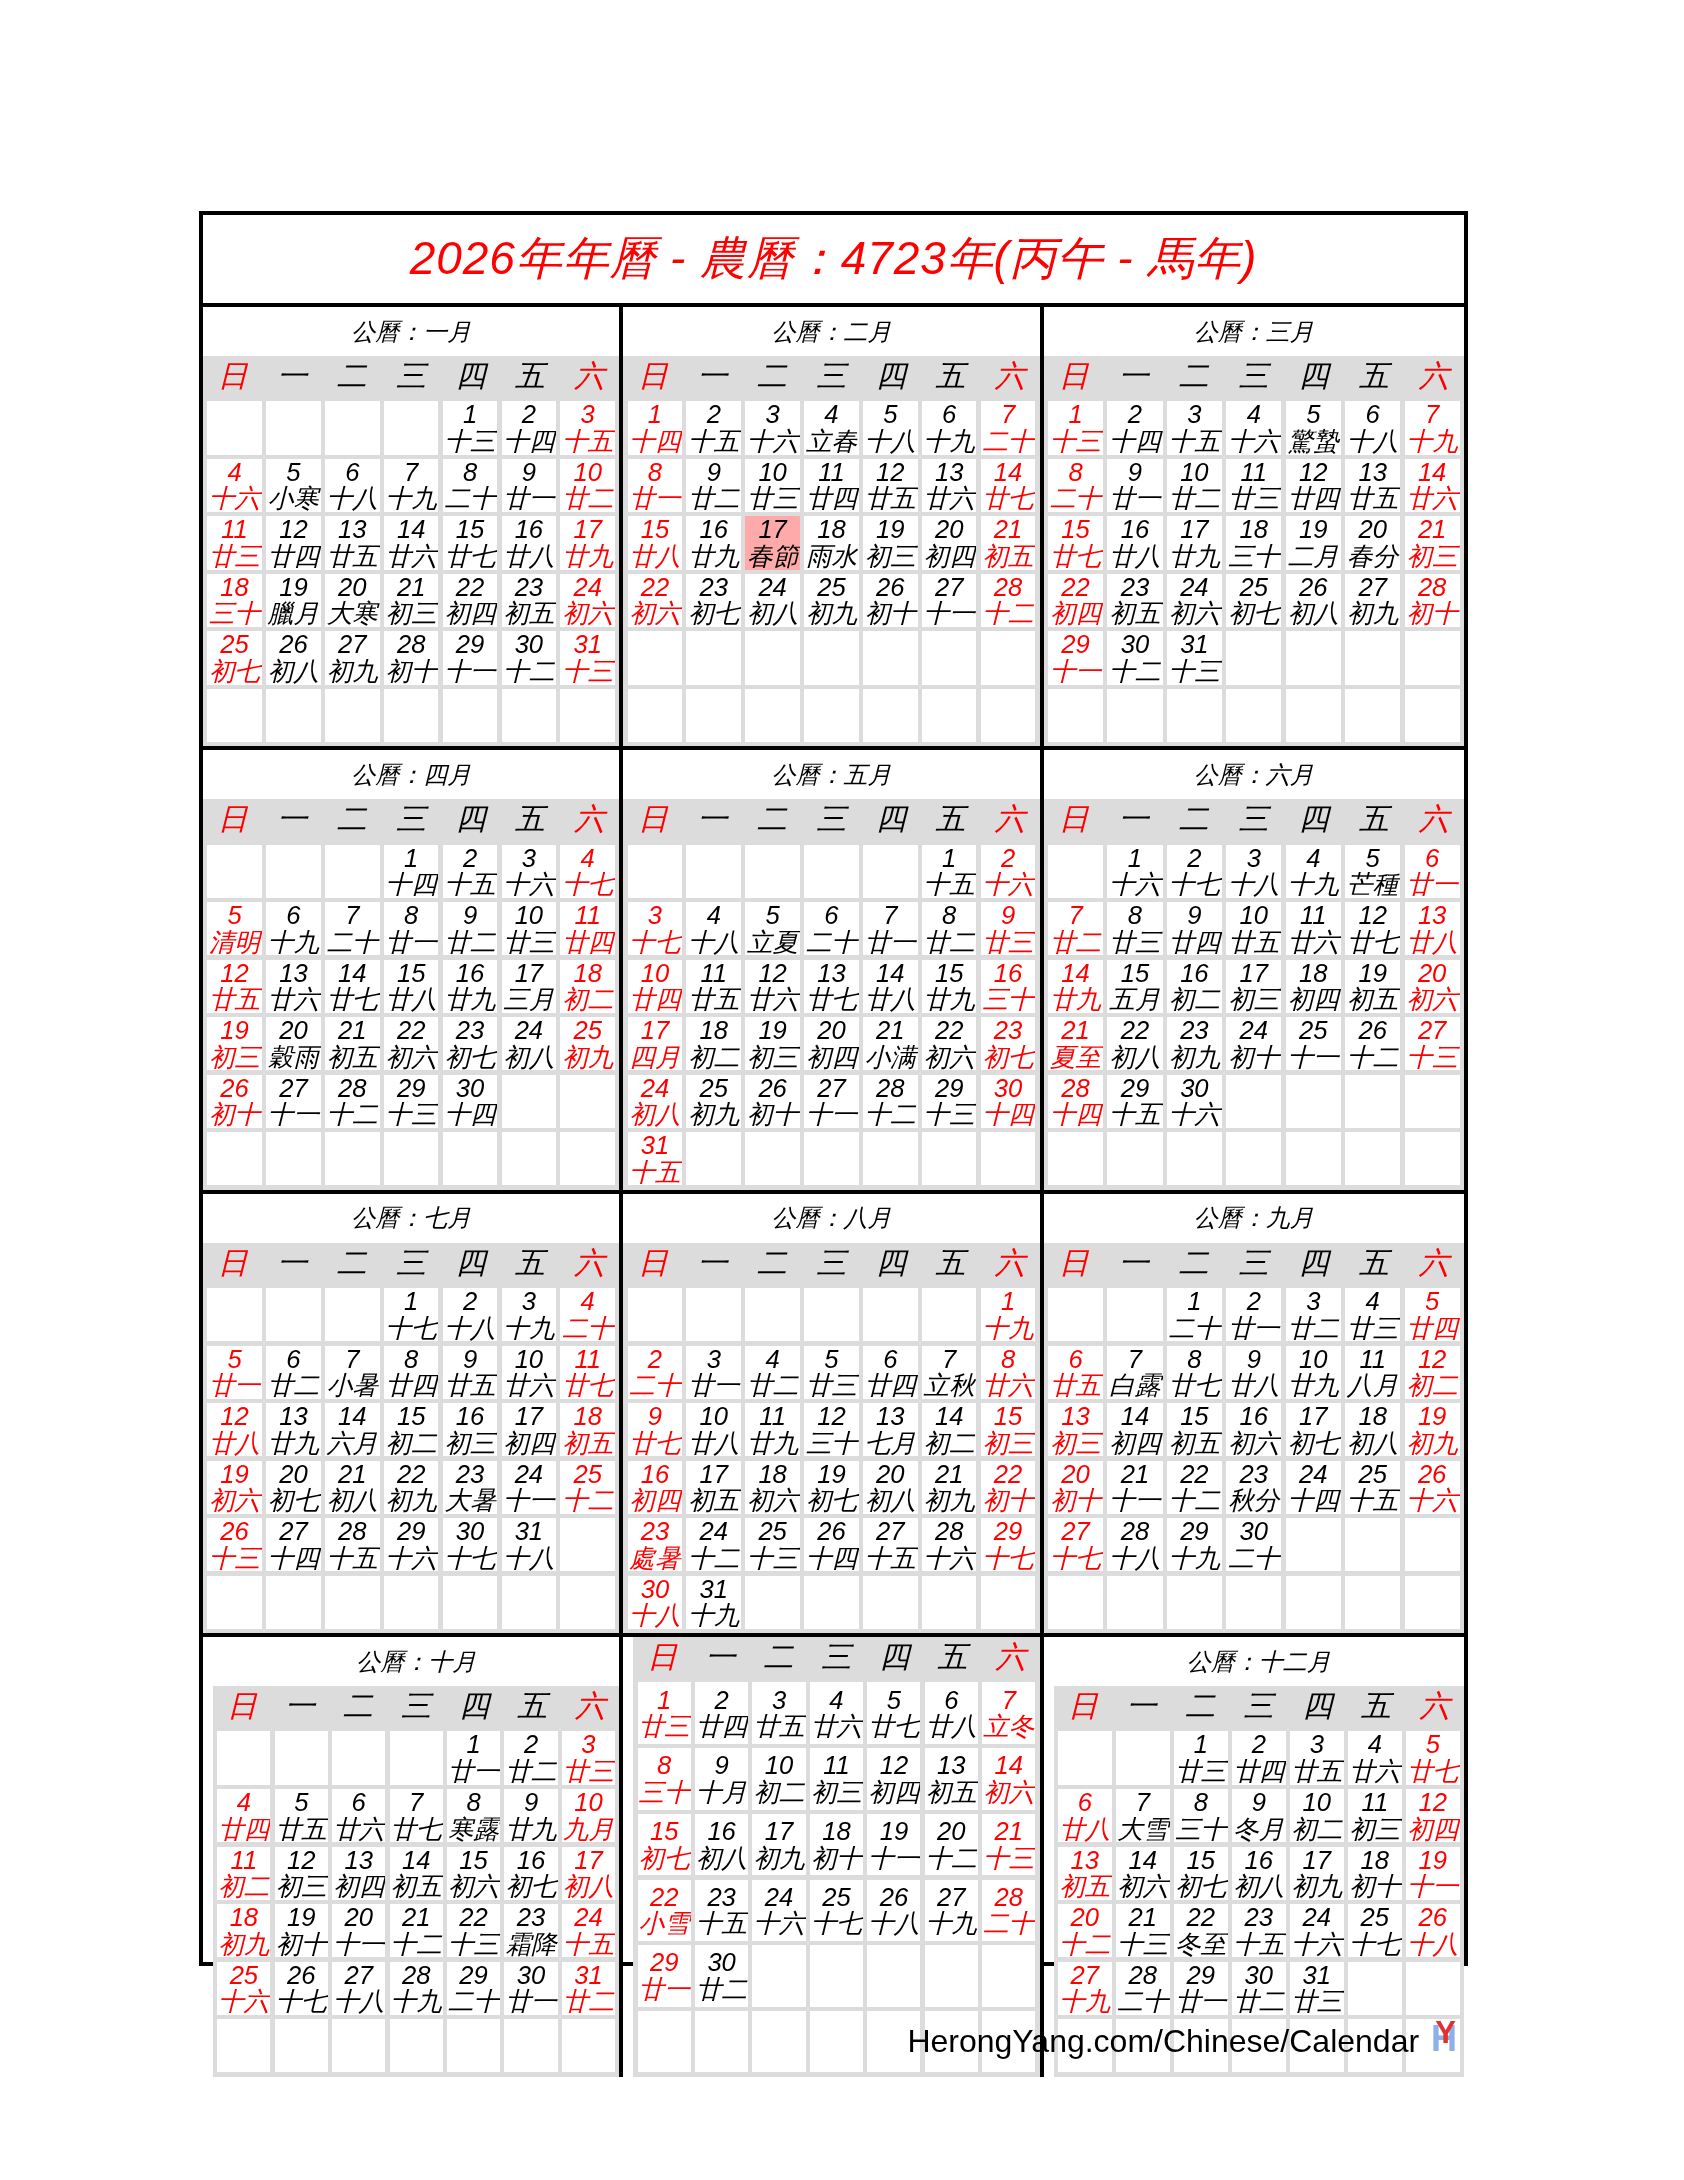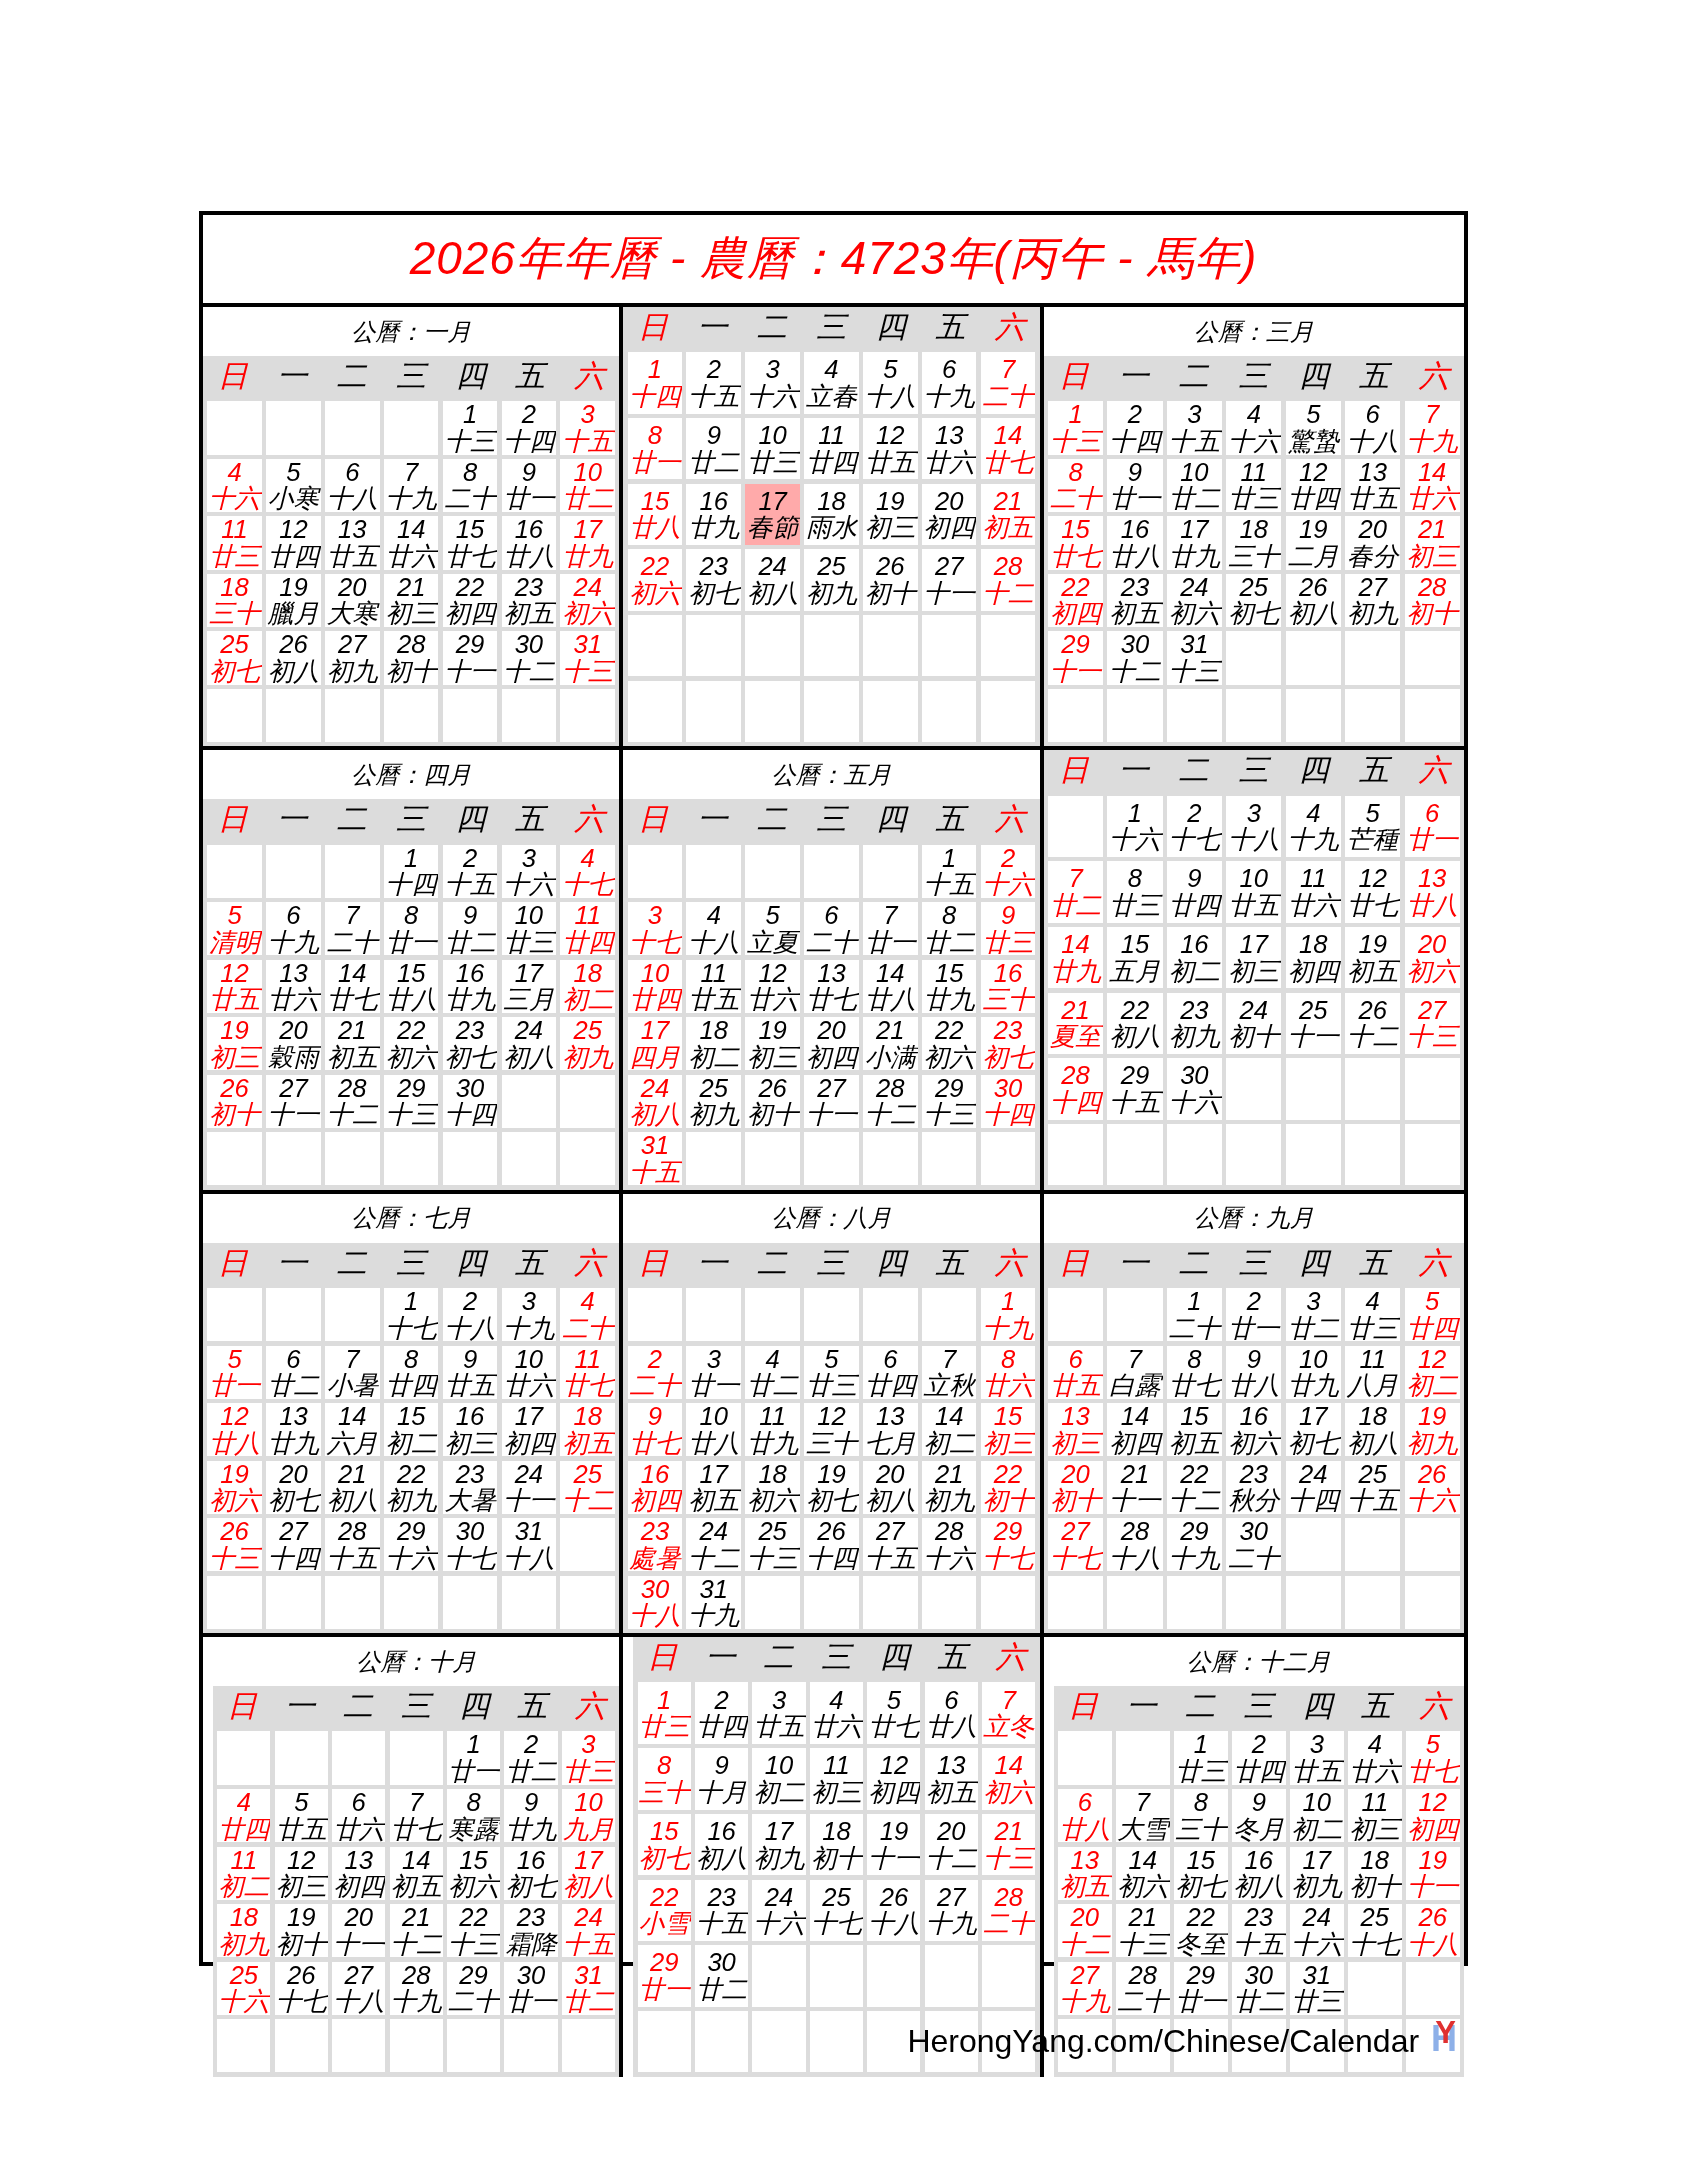--- a/index.html
+++ b/index.html
@@ -221,20 +221,21 @@
             <div class="cell"></div>
             <div class="cell"></div>
             <div class="cell"></div>
             <div class="cell"></div>
             <div class="cell"></div>
             <div class="cell"></div>
           </div>
         </div>
       </section>
       <section class="month">
+        <div class="month-label">公曆：二月</div>
         <div class="weekday-row">
           <div class="wd red">日</div>
           <div class="wd">一</div>
           <div class="wd">二</div>
           <div class="wd">三</div>
           <div class="wd">四</div>
           <div class="wd">五</div>
           <div class="wd red">六</div>
         </div>
         <div class="weeks">
@@ -852,20 +853,21 @@
             <div class="cell"></div>
             <div class="cell"></div>
             <div class="cell"></div>
             <div class="cell"></div>
             <div class="cell"></div>
             <div class="cell"></div>
           </div>
         </div>
       </section>
       <section class="month">
+        <div class="month-label">公曆：六月</div>
         <div class="weekday-row">
           <div class="wd red">日</div>
           <div class="wd">一</div>
           <div class="wd">二</div>
           <div class="wd">三</div>
           <div class="wd">四</div>
           <div class="wd">五</div>
           <div class="wd red">六</div>
         </div>
         <div class="weeks">

